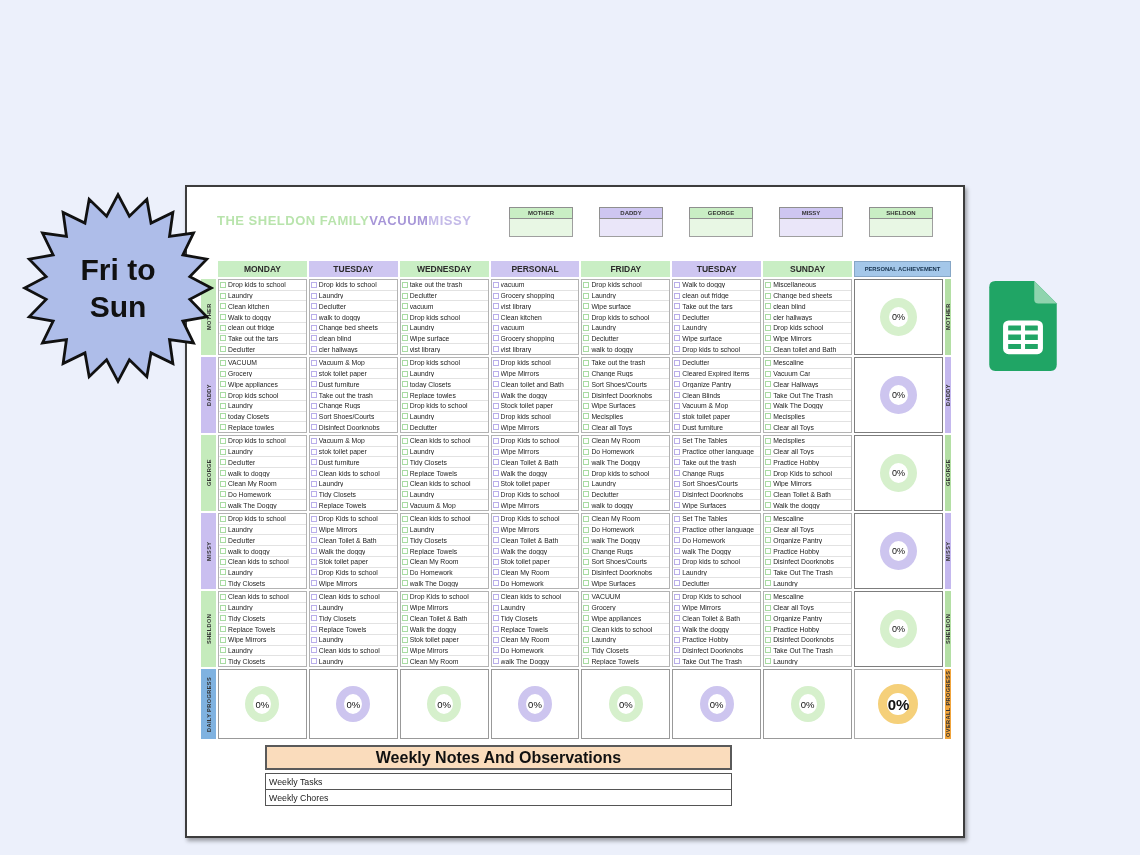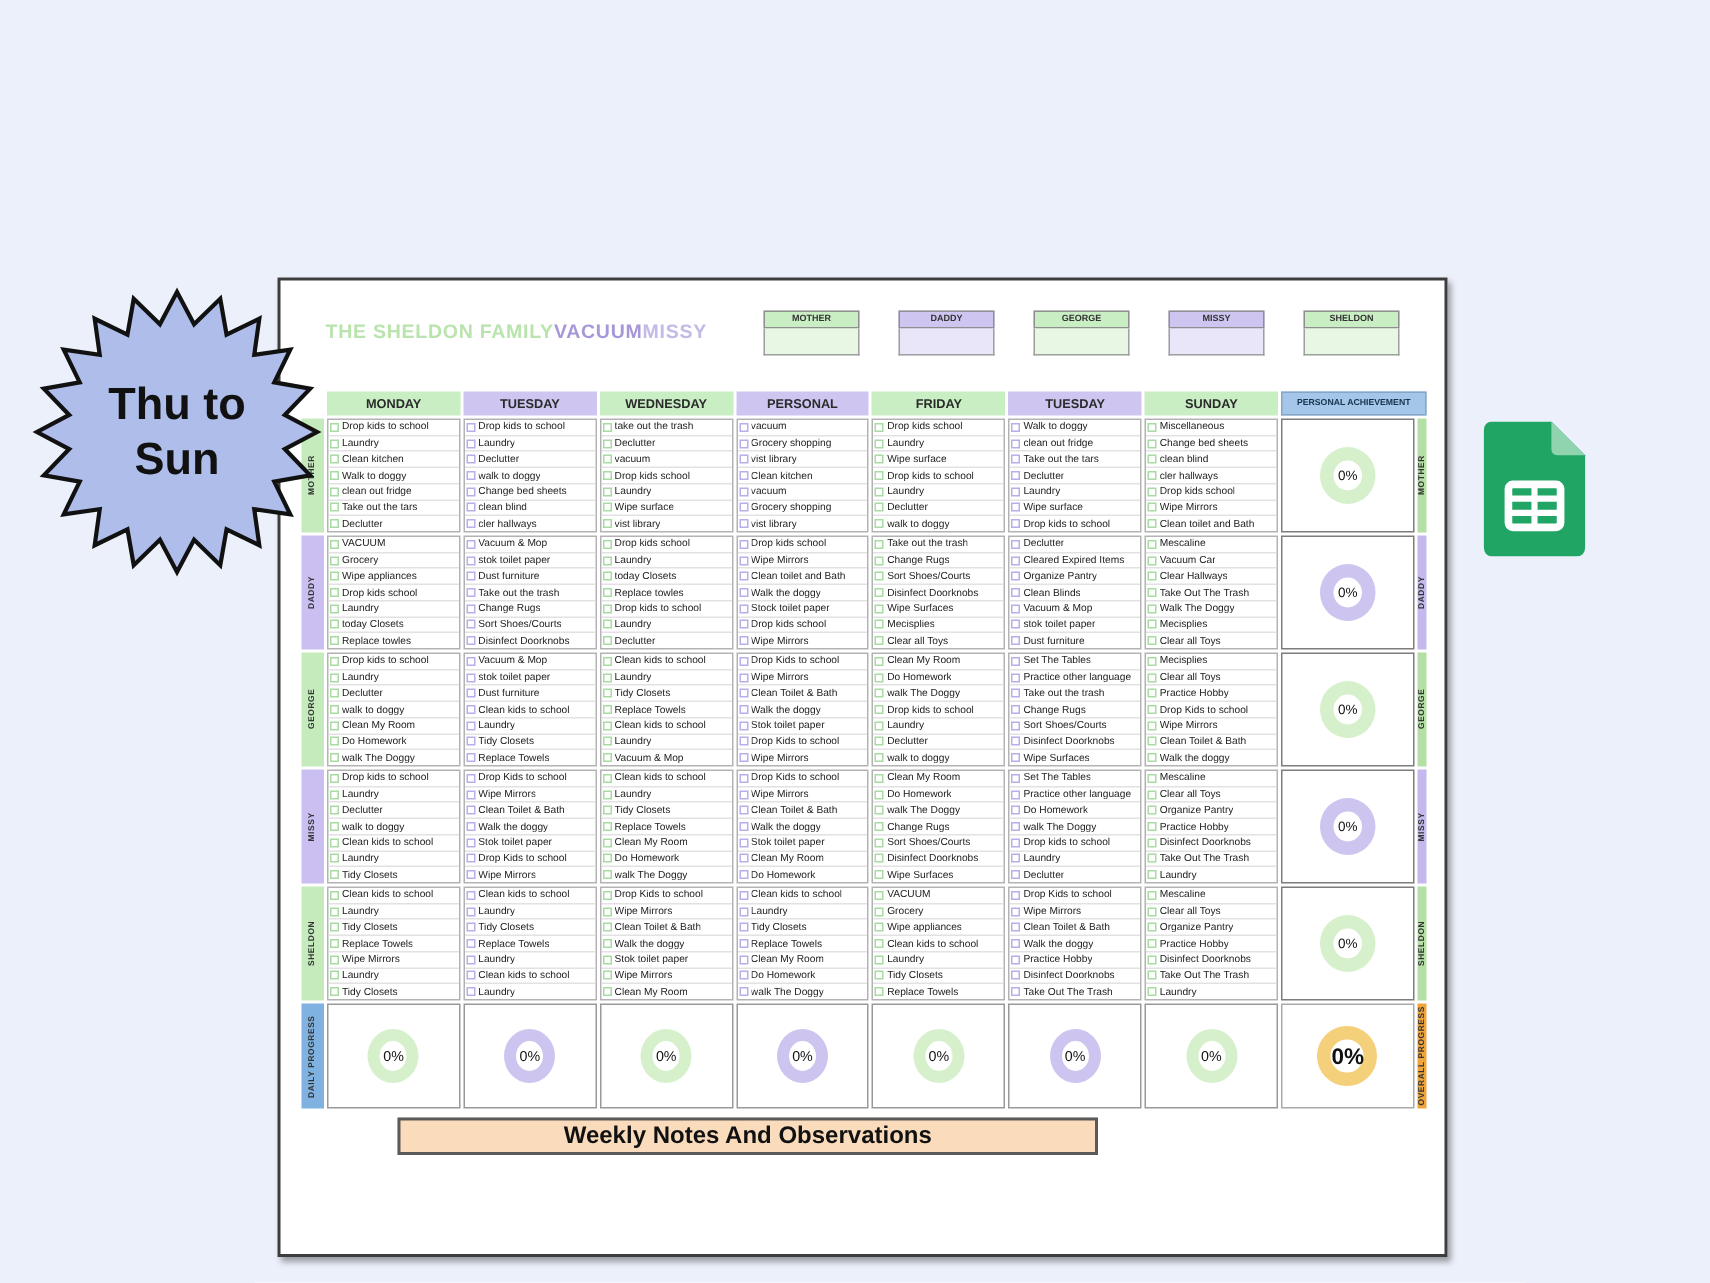--- a/index.html
+++ b/index.html
@@ -75,21 +75,21 @@
 <body>
 
 <div class="stage">
 
 
   <div class="starburst">
     <svg viewBox="-105 -105 210 210" width="196" height="196">
       <polygon points="0,-100 12.2,-77 30.9,-95.1 35.4,-69.5 58.8,-80.9 55.2,-55.2 80.9,-58.8 69.5,-35.4 95.1,-30.9 77,-12.2 100,0 77,12.2 95.1,30.9 69.5,35.4 80.9,58.8 55.2,55.2 58.8,80.9 35.4,69.5 30.9,95.1 12.2,77 0,100 -12.2,77 -30.9,95.1 -35.4,69.5 -58.8,80.9 -55.2,55.2 -80.9,58.8 -69.5,35.4 -95.1,30.9 -77,12.2 -100,0 -77,-12.2 -95.1,-30.9 -69.5,-35.4 -80.9,-58.8 -55.2,-55.2 -58.8,-80.9 -35.4,-69.5 -30.9,-95.1 -12.2,-77" fill="#aebde9" stroke="#111" stroke-width="3"></polygon>
     </svg>
     <div class="star-text">
-      <span>Thu to</span>
+      <span>Fri to</span>
       <span>Sun</span>
     </div>
   </div>
 
   <div class="sheets-icon">
     <svg viewBox="0 0 66 88" width="74" height="90">
       <path d="M6 0 H44 L66 22 V82 Q66 88 60 88 H6 Q0 88 0 82 V6 Q0 0 6 0 Z" fill="#20a565"></path>
       <path d="M44 0 L66 22 H48 Q44 22 44 18 Z" fill="#8fd4ae"></path>
       <rect x="16" y="41" width="34" height="28" rx="3" fill="none" stroke="#fff" stroke-width="5"></rect>
       <line x1="33" y1="41" x2="33" y2="69" stroke="#fff" stroke-width="4"></line>
@@ -1272,16 +1272,18 @@
               <div>0%</div>
             </div>
           </div>
           <div class="vlabel" style="background: rgb(240, 164, 60);">OVERALL PROGRESS</div>
         </div>
       </div>
 
     <div class="notes">
       <div class="notes-header">Weekly Notes And Observations</div>
       <div class="note-rows">
+        <div class="note-row">Weekly Tasks</div>
+        <div class="note-row">Weekly Chores</div>
       </div>
     </div>
   </div>
 </div>
 
 </body></html>

